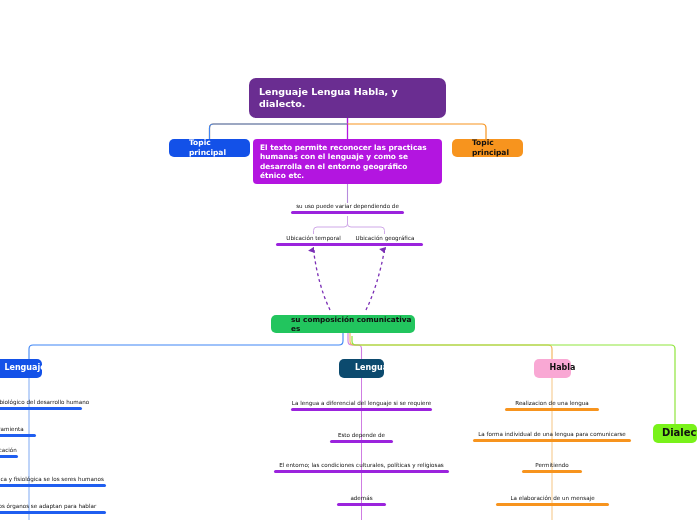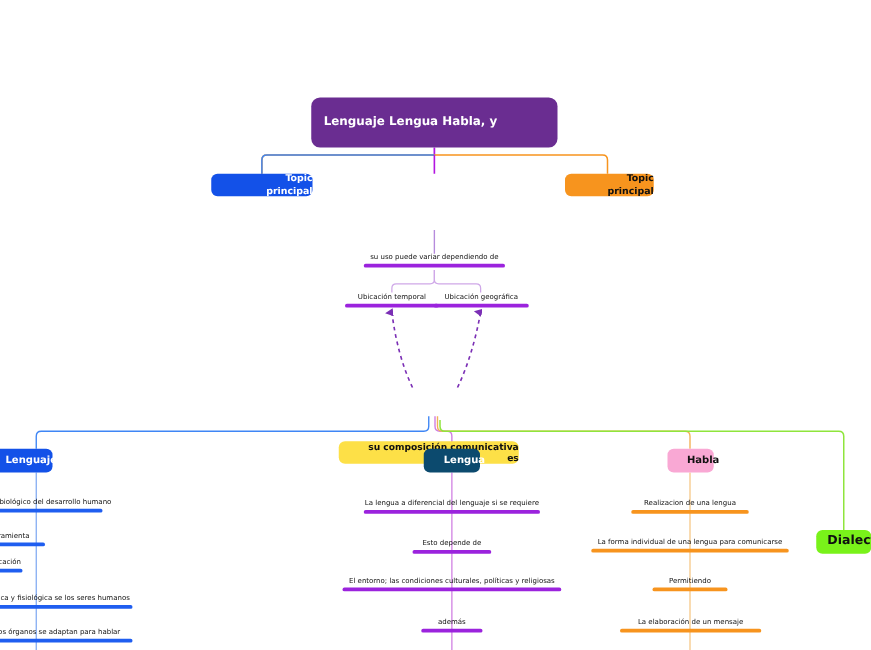--- a/index.html
+++ b/index.html
@@ -13,21 +13,21 @@
   #canvas{position:absolute;left:0;top:0;width:633px;height:520px;}
   svg.links{position:absolute;left:0;top:0;width:697px;height:520px;pointer-events:none;}
 
   .node{
     position:absolute;
     box-sizing:border-box;
     border-radius:6px;
     display:flex;
     align-items:center;
     justify-content:center;
-    text-align:right;
+    text-align:left;
     font-weight:bold;
     line-height:1.28;
     z-index:3;
     padding-left:20px;
   }
 
   
   .n-title{
     left:249px;top:78px;width:197px;height:40px;
     background:#6a2d91;color:#ffffff;
@@ -70,21 +70,21 @@
   .ul .bar{
     display:block;
     height:3px;
     margin-top:1.5px;
     border-radius:2px;
   }
 
   
   .n-comp{
     left:271px;top:315px;width:144px;height:18px;
-    background:#fde047;color:#101010;font-size:7.3px;border-radius:5px;margin-top:38px;
+    background:#22c55e;color:#101010;font-size:7.3px;border-radius:5px;
   }
   .n-lenguaje{
     left:-12px;top:359px;width:54px;height:19px;
     background:#1351e8;color:#ffffff;font-size:8px;border-radius:5px;
   }
   .n-lengua{
     left:339px;top:359px;width:45px;height:19px;
     background:#0c4a6e;color:#ffffff;font-size:8px;border-radius:5px;
   }
   .n-habla{
@@ -132,25 +132,34 @@
     <path d="M29 378 L29 520" stroke="#7fa9f2" stroke-width="1" fill="none"></path>
 
     <path d="M361.5 378 L361.5 520" stroke="#cf7de2" stroke-width="1" fill="none"></path>
 
     <path d="M552 378 L552 520" stroke="#f5c583" stroke-width="1" fill="none"></path>
   </svg>
 
   <div class="node n-title">
     <div>
       <span>Lenguaje Lengua Habla,  y</span>
+      <span>dialecto.</span>
     </div>
   </div>
 
   <div class="node n-topic-blue">Topic principal</div>
   <div class="node n-topic-orange">Topic principal</div>
+  <div class="node n-texto">
+    <div>
+      <span>El  texto permite reconocer las practicas</span>
+      <span>humanas con el lenguaje y como se</span>
+      <span>desarrolla en el entorno geográfico étnico</span>
+      <span>etc.</span>
+    </div>
+  </div>
 
   <div class="ul" style="left:291px;top:203px;width:113px;">
     <span>su uso puede variar dependiendo de</span>
     <span class="bar" style="background:#9b23dd;"></span>
   </div>
 
   <div class="ul" style="left:276px;top:235px;width:75px;">
     <span>Ubicación temporal</span>
     <span class="bar" style="background:#9b23dd;"></span>
   </div>

